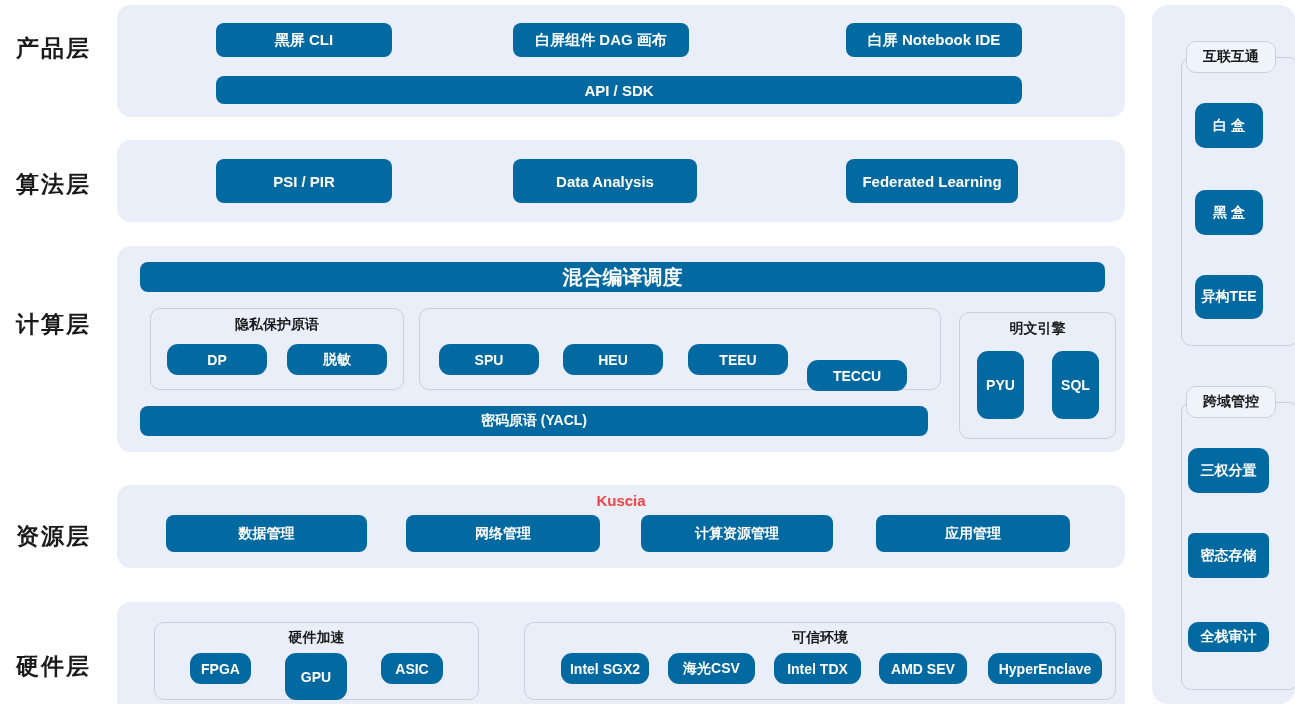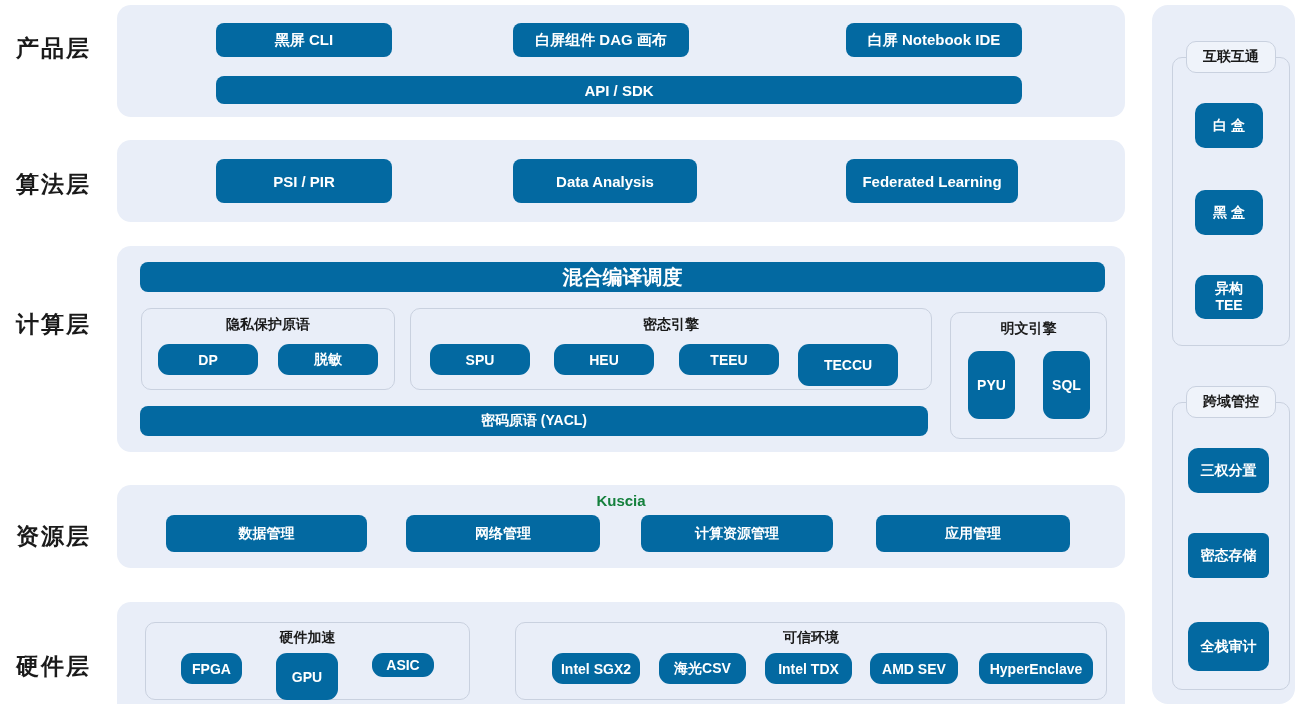--- a/index.html
+++ b/index.html
@@ -12,34 +12,34 @@
   .layer-label{
     position:absolute;left:16px;font-size:23px;font-weight:700;
     color:#1a1a1a;letter-spacing:2px;white-space:nowrap;
   }
   .node{
     position:absolute;background:#0369a1;border-radius:8px;color:#ffffff;
     font-weight:700;font-size:15px;display:flex;align-items:center;
     justify-content:center;white-space:nowrap;
   }
   .node.sm{font-size:14px;border-radius:11px;}
-  .node.v{flex-direction:column;line-height:1.25;white-space:normal;text-align:center;}
-  .group{position:absolute;border:1.5px solid #C9D1DF;border-radius:10px;}
+  .node.v{flex-direction:row;line-height:1.25;white-space:normal;text-align:center;}
+  .group{position:absolute;border:1.5px solid #C9D1DF;border-radius:10px;margin-left:9px;}
   .gtitle{
     position:absolute;left:0;right:0;text-align:center;font-size:14px;
     font-weight:700;color:#1a1a1a;
   }
   .side-tab{
     position:absolute;background:#EFF3FA;border:1.5px solid #C9D1DF;
     border-radius:10px;display:flex;align-items:center;justify-content:center;
     font-size:14px;font-weight:700;color:#1a1a1a;z-index:2;
   }
   .kuscia{
     position:absolute;left:117px;width:1008px;top:492px;text-align:center;
-    font-size:15px;font-weight:700;color:#15803d;
+    font-size:15px;font-weight:700;color:#ef4444;
   }
 </style>
 </head>
 <body>
 
 <div class="layer-label" style="top:33px">产品层</div>
 <div class="layer-label" style="top:169px">算法层</div>
 <div class="layer-label" style="top:309px">计算层</div>
 <div class="layer-label" style="top:521px">资源层</div>
 <div class="layer-label" style="top:651px">硬件层</div>
@@ -58,25 +58,24 @@
 <div class="panel" style="left:117px;top:246px;width:1008px;height:206px"></div>
 <div class="node" style="left:140px;top:262px;width:965px;height:30px;font-size:20px">混合编译调度</div>
 
 <div class="group" style="left:141px;top:308px;width:252px;height:80px">
   <div class="gtitle" style="top:7px">隐私保护原语</div>
   <div class="node sm" style="left:16px;top:35px;width:100px;height:31px">DP</div>
   <div class="node sm" style="left:136px;top:35px;width:100px;height:31px">脱敏</div>
 </div>
 
 <div class="group" style="left:410px;top:308px;width:520px;height:80px">
-  <div class="gtitle" style="top:7px">密态引擎</div>
   <div class="node sm" style="left:19px;top:35px;width:100px;height:31px">SPU</div>
   <div class="node sm" style="left:143px;top:35px;width:100px;height:31px">HEU</div>
   <div class="node sm" style="left:268px;top:35px;width:100px;height:31px">TEEU</div>
-  <div class="node sm" style="left:387px;top:35px;width:100px;height:42px">TECCU</div>
+  <div class="node sm" style="left:387px;top:51px;width:100px;height:31px">TECCU</div>
 </div>
 
 <div class="group" style="left:950px;top:312px;width:155px;height:125px">
   <div class="gtitle" style="top:7px">明文引擎</div>
   <div class="node sm" style="left:17px;top:38px;width:47px;height:68px">PYU</div>
   <div class="node sm" style="left:92px;top:38px;width:47px;height:68px">SQL</div>
 </div>
 
 <div class="node" style="left:140px;top:406px;width:788px;height:30px;font-size:14px">密码原语 (YACL)</div>
 
@@ -86,21 +85,21 @@
 <div class="node" style="left:406px;top:515px;width:194px;height:37px;font-size:14px">网络管理</div>
 <div class="node" style="left:641px;top:515px;width:192px;height:37px;font-size:14px">计算资源管理</div>
 <div class="node" style="left:876px;top:515px;width:194px;height:37px;font-size:14px">应用管理</div>
 
 <div class="panel" style="left:117px;top:602px;width:1008px;height:120px"></div>
 
 <div class="group" style="left:145px;top:622px;width:323px;height:76px">
   <div class="gtitle" style="top:6px">硬件加速</div>
   <div class="node sm" style="left:35px;top:30px;width:61px;height:31px">FPGA</div>
   <div class="node sm" style="left:130px;top:30px;width:62px;height:47px">GPU</div>
-  <div class="node sm" style="left:226px;top:30px;width:62px;height:24px">ASIC</div>
+  <div class="node sm" style="left:226px;top:30px;width:62px;height:31px">ASIC</div>
 </div>
 
 <div class="group" style="left:515px;top:622px;width:590px;height:76px">
   <div class="gtitle" style="top:6px">可信环境</div>
   <div class="node sm" style="left:36px;top:30px;width:88px;height:31px">Intel SGX2</div>
   <div class="node sm" style="left:143px;top:30px;width:87px;height:31px">海光CSV</div>
   <div class="node sm" style="left:249px;top:30px;width:87px;height:31px">Intel TDX</div>
   <div class="node sm" style="left:354px;top:30px;width:88px;height:31px">AMD SEV</div>
   <div class="node sm" style="left:463px;top:30px;width:114px;height:31px">HyperEnclave</div>
 </div>
@@ -113,13 +112,13 @@
 <div class="node sm" style="left:1195px;top:190px;width:68px;height:45px;border-radius:10px">黑 盒</div>
 <div class="node sm v" style="left:1195px;top:275px;width:68px;height:44px;border-radius:10px">
   <span>异构</span>
   <span>TEE</span>
 </div>
 
 <div class="group" style="left:1172px;top:402px;width:116px;height:286px;background:transparent"></div>
 <div class="side-tab" style="left:1186px;top:386px;width:88px;height:30px">跨域管控</div>
 <div class="node sm" style="left:1188px;top:448px;width:81px;height:45px;border-radius:10px">三权分置</div>
 <div class="node sm" style="left:1188px;top:533px;width:81px;height:45px;border-radius:6px">密态存储</div>
-<div class="node sm" style="left:1188px;top:622px;width:81px;height:49px;border-radius:10px">全栈审计</div>
+<div class="node sm" style="left:1188px;top:622px;width:81px;height:30px;border-radius:10px">全栈审计</div>
 
 </body></html>

